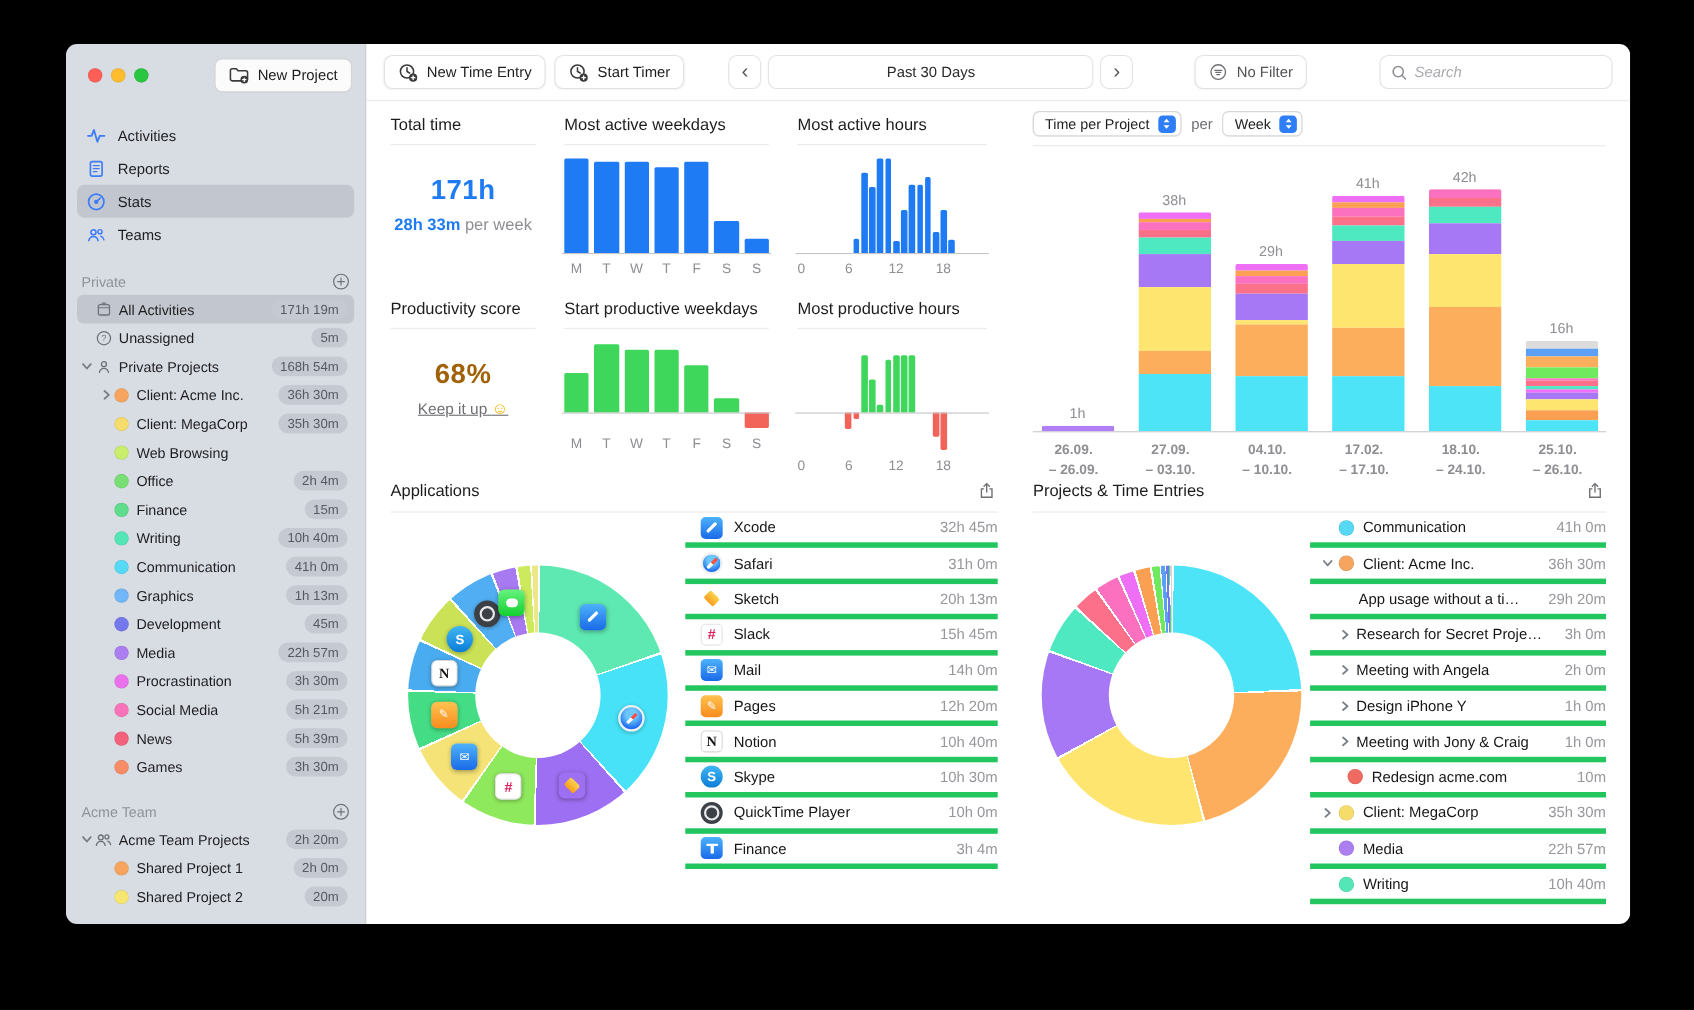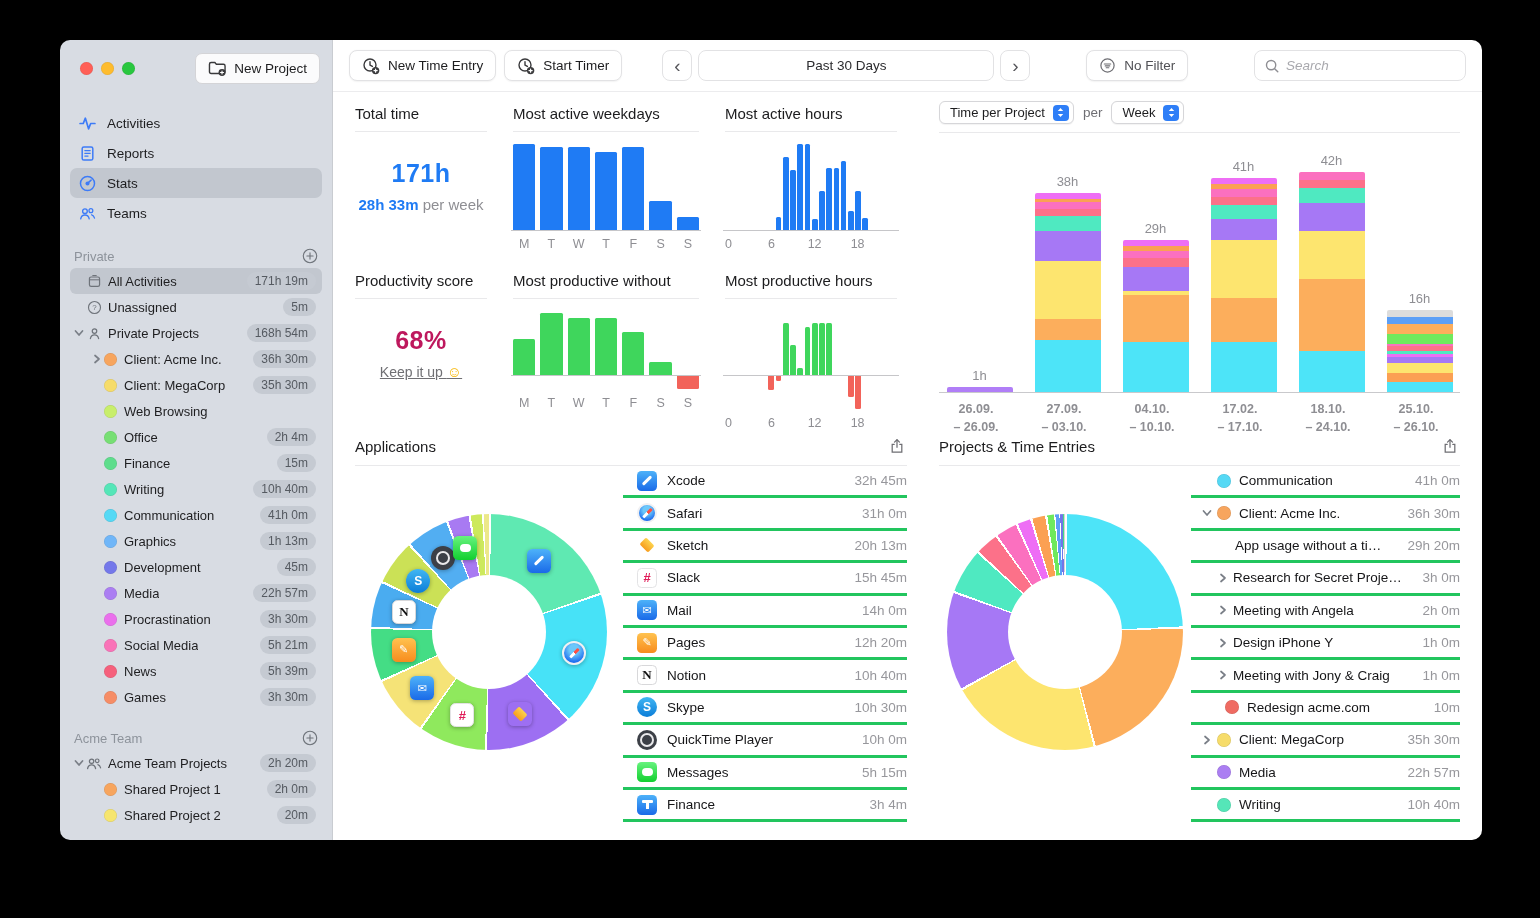--- a/index.html
+++ b/index.html
@@ -37,21 +37,21 @@
   .filterbtn { margin-left:56px; color:#515156; }
   .searchbox { margin-left:auto; width:212px; height:31px; border:1px solid #e2e2e4; border-radius:8px; display:flex; align-items:center; gap:6px; padding:0 9px; }
   .searchbox input { border:0; outline:0; flex:1; font-size:13.5px; font-family:inherit; color:#333; min-width:0;font-style:italic; }
   .searchbox input::placeholder { color:#a9a9ae; }
 
   .content { flex:1; padding:0 22px; display:flex; flex-direction:column; min-height:0; }
   .stats-row { display:flex; gap:32px; height:334px; flex:none; }
   .stats-left { width:552px; flex:none; display:grid; grid-template-columns:132px 186px 172px; column-gap:26px; grid-template-rows:167px 167px; }
   .cell-h { font-size:15px; color:#1c1c1e; padding:13px 0 9px; border-bottom:1px solid #e9e9eb; white-space:nowrap; }
   .bignum { font-size:25px; font-weight:bold; text-align:center; margin-top:27px; letter-spacing:.5px; }
-  .blue { color:#1f7bf4; } .green { color:#be185d; }
+  .blue { color:#1f7bf4; } .green { color:#a16207; }
   .subline { text-align:center; font-size:15px; margin-top:8px; color:#8e8e93; }
   .subline b { color:#1f7bf4; }
   .psub { text-align:center; font-size:14px; margin-top:8px; color:#6f6f73;text-decoration:underline; }
   .smiley { color:#f7b500; font-size:15px; }
 
   .mini-wrap { margin-top:12px; }
   .mini-bars { display:flex; position:relative; }
   .mini-col { flex:1; display:flex; flex-direction:column; min-width:0; }
   .mini-pos { display:flex; align-items:flex-end; }
   .mini-neg { display:flex; align-items:flex-start; }
@@ -79,21 +79,21 @@
 
   .bottom-row { flex:1; display:flex; gap:32px; min-height:0; }
   .panel { display:flex; flex-direction:column; min-width:0; }
   .panel-h { display:flex; align-items:center; justify-content:space-between; font-size:15px; color:#1c1c1e; padding:10px 0 9px; border-bottom:1px solid #e9e9eb; flex:none; }
   .sharebtn { background:none; border:none; display:flex; padding:2px; }
   .panel-body { flex:1; display:flex; min-height:0; }
   .donut-wrap { flex:none; display:flex; align-items:flex-start; justify-content:center; padding-top:48px; }
   .donut { position:relative; border-radius:50%; flex:none; }
   .donut-hole { position:absolute; left:50%; top:50%; transform:translate(-50%,-50%); background:#fff; border-radius:50%; }
   .plist { flex:1; min-width:0; }
-  .prow { display:flex; align-items:center; height:32.4px; border-bottom:3px solid #22c55e; font-size:13.5px; color:#161618; }
+  .prow { display:flex; align-items:center; height:32.4px; border-bottom:5px solid #22c55e; font-size:13.5px; color:#161618; }
   .prow .pname { white-space:nowrap; overflow:hidden; text-overflow:ellipsis; }
   .prow .ptime { margin-left:auto; color:#97979c; padding-left:8px; white-space:nowrap; }
   .pdot { width:14px; height:14px; border-radius:50%; flex:none; margin-right:8px; box-shadow:inset 0 0 0 .5px rgba(0,0,0,.12); }
   .pchev { width:20px; flex:none; display:flex; align-items:center; color:#7a7f87; }
 
   .appicon { width:20px; height:20px; border-radius:4.5px; display:inline-flex; align-items:center; justify-content:center; position:relative; flex:none; margin-right:10px; font-weight:bold; color:#fff; }
   .donut-ic { position:absolute; transform:translate(-50%,-50%); width:24px; height:24px; border-radius:5.5px; margin:0; box-shadow:0 1px 4px rgba(0,0,0,.3); }
   .ai-xcode { background:linear-gradient(180deg,#4db2f9,#1a6ae8); }
   .ai-xcode::before { content:""; position:absolute; width:12px; height:3px; background:#fff; border-radius:2px; transform:rotate(-45deg); }
   .ai-safari { border-radius:50%; background:radial-gradient(circle at 50% 32%,#6cc8fa 0 28%,#1f6ef0 75%); border:2px solid #f0f0f2; }
@@ -576,21 +576,21 @@
                   <span style="left: 77.0833%;">18</span>
                 </div>
               </div>
           </div>
           <div class="cell">
             <div class="cell-h">Productivity score</div>
             <div class="bignum green">68%</div>
             <div class="psub"><span>Keep it up </span><span class="smiley">☺</span></div>
           </div>
           <div class="cell">
-            <div class="cell-h">Most productive without</div>
+            <div class="cell-h">Start productive weekdays</div>
             <div class="mini-wrap" id="c-pw" style="margin-top:14px">
                 <div class="mini-bars" style="gap: 5px;">
                   <div class="mini-axis" style="top: 62px;"></div>
                   <div class="mini-col">
                     <div class="mini-pos" style="height: 62px;">
                       <div class="mini-bar" style="height: 36.1667px; background: rgb(63, 214, 92);"></div>
                     </div>
                     <div class="mini-neg" style="height: 14px;"></div>
                   </div>
                   <div class="mini-col">
@@ -974,25 +974,20 @@
                   <span class="appicon ai-skype"></span>
                   <span class="pname">Skype</span>
                   <span class="ptime">10h 30m</span>
                 </div>
                 <div class="prow" style="padding-left: 14px;">
                   <span class="appicon ai-quicktime"></span>
                   <span class="pname">QuickTime Player</span>
                   <span class="ptime">10h 0m</span>
                 </div>
                 <div class="prow" style="padding-left: 14px;">
-                  <span class="appicon ai-messages"></span>
-                  <span class="pname">Messages</span>
-                  <span class="ptime">5h 15m</span>
-                </div>
-                <div class="prow" style="padding-left: 14px;">
                   <span class="appicon ai-keynote"></span>
                   <span class="pname">Finance</span>
                   <span class="ptime">3h 4m</span>
                 </div>
               </div>
           </div>
         </div>
         <div class="panel" style="flex:1">
           <div class="panel-h">
             <span>Projects &amp; Time Entries</span>

